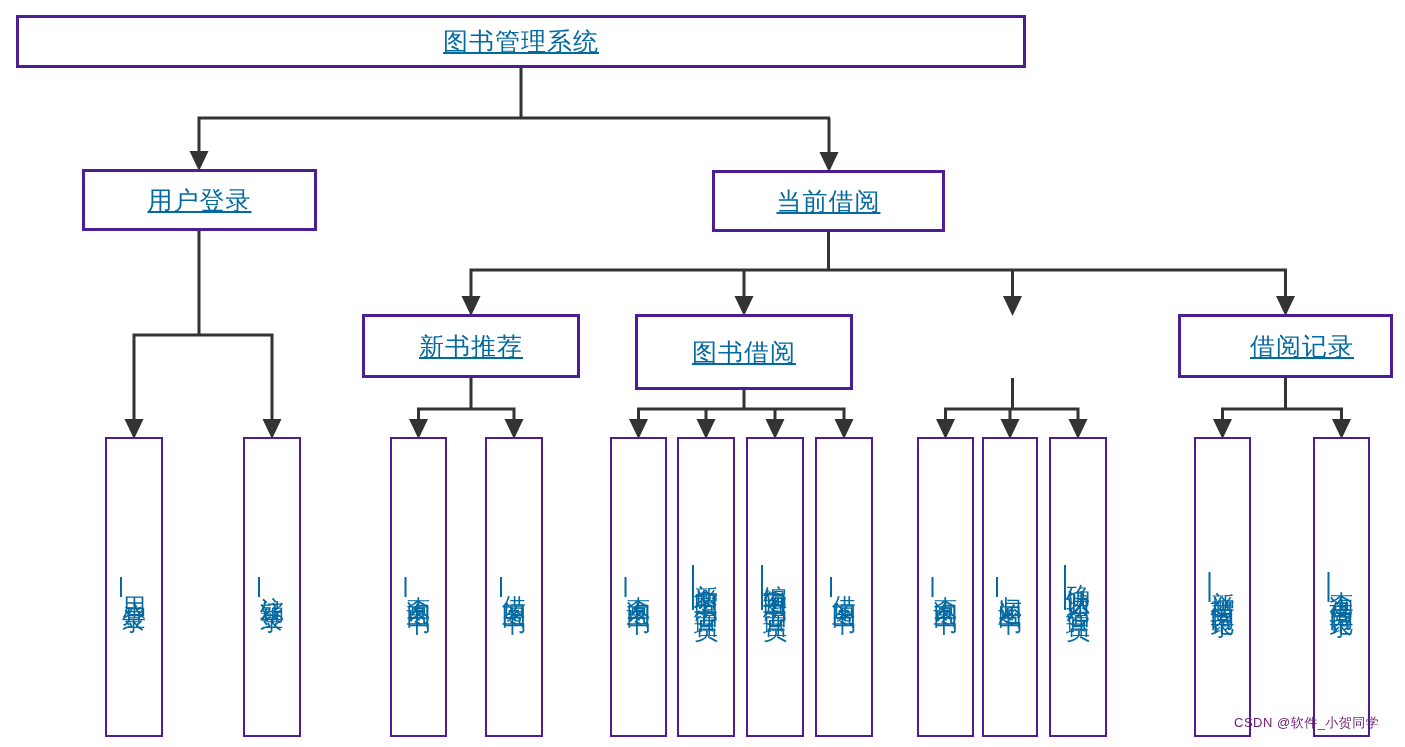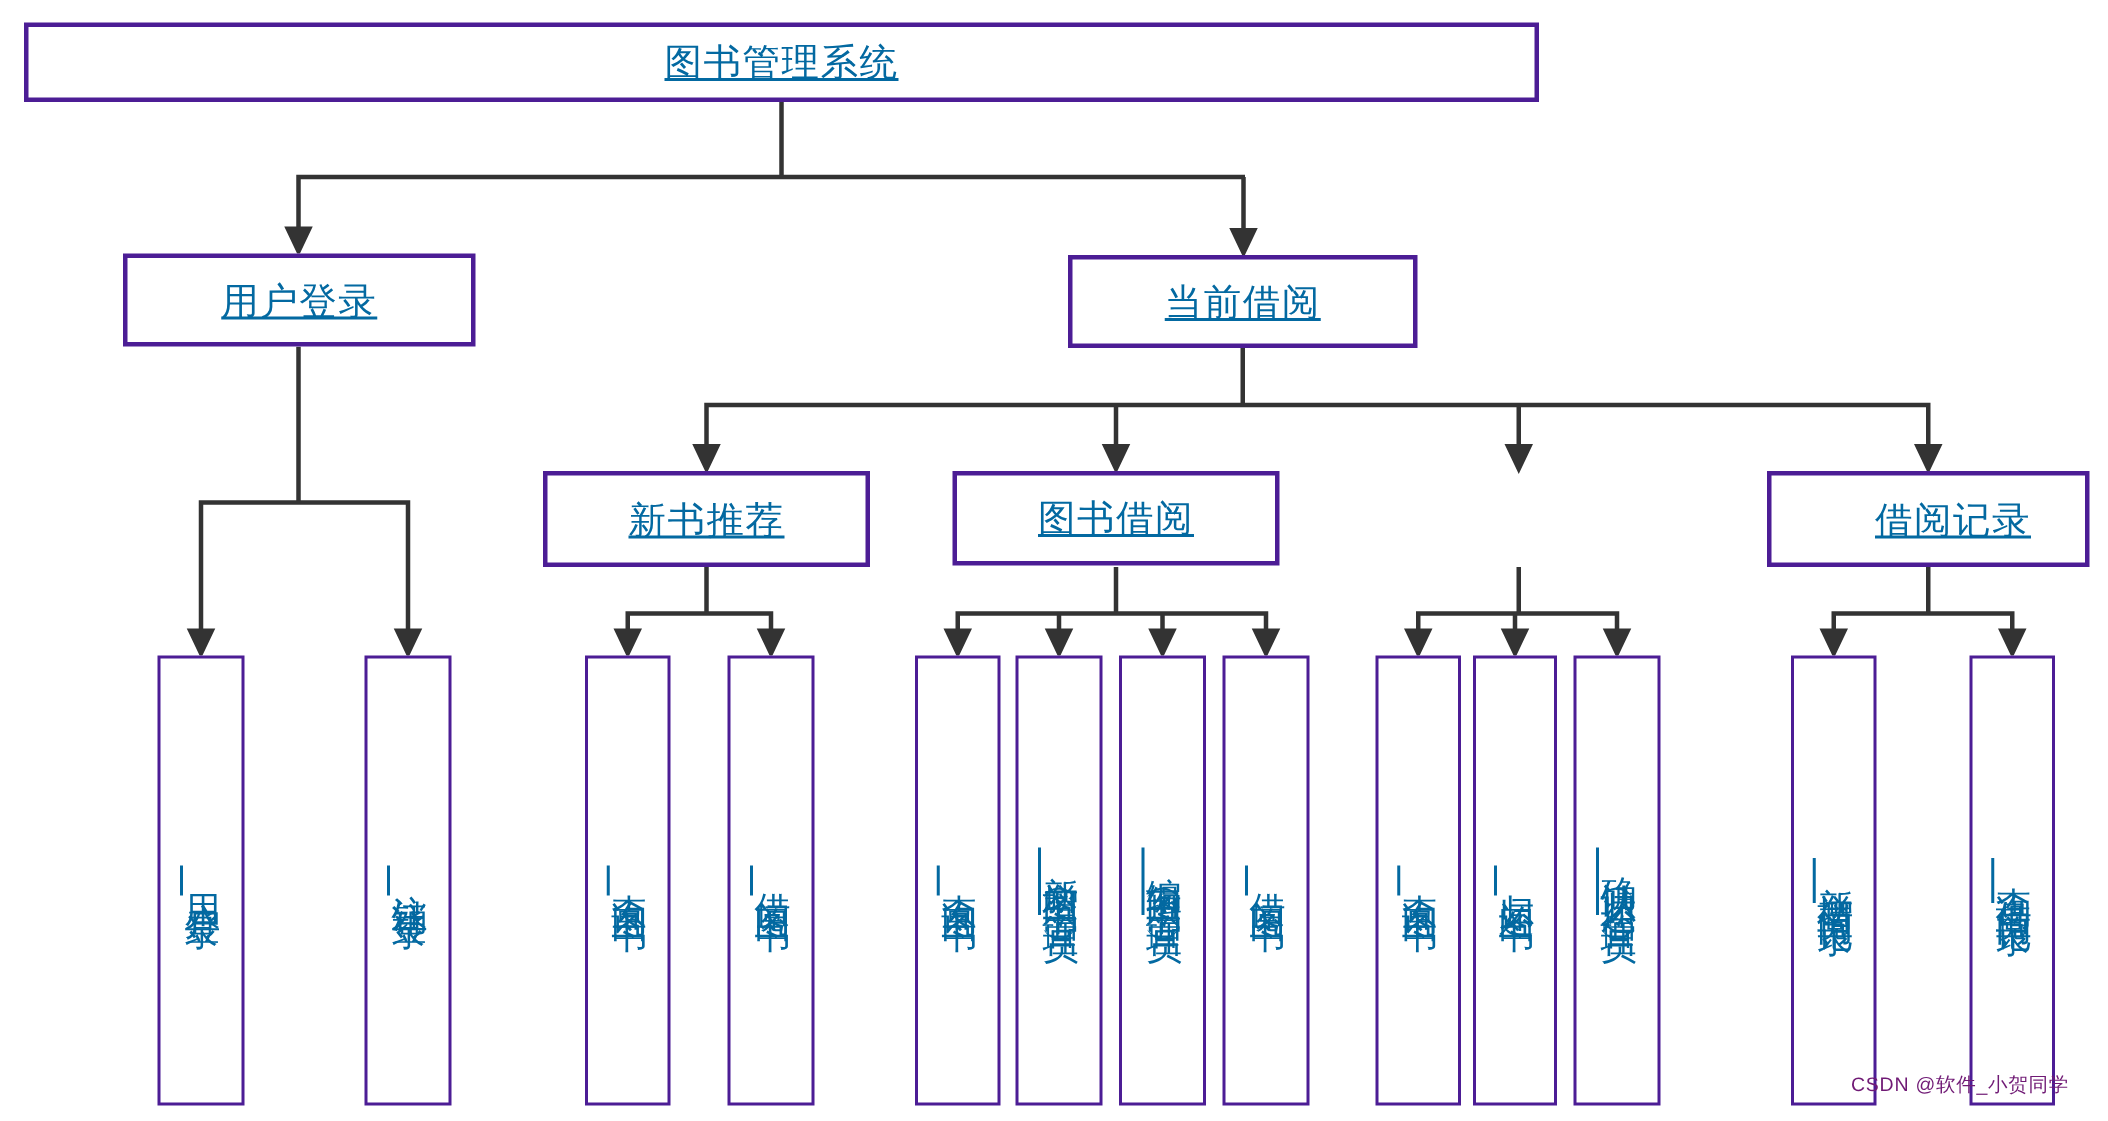--- a/index.html
+++ b/index.html
@@ -118,21 +118,21 @@
          M1213 419 H1232 L1222.5 439 Z
          M1332 419 H1351 L1341.5 439 Z"></path>
   </svg>
 
   <div class="node h" style="left:16px; top:15px; width:1010px; height:53px;">图书管理系统</div>
 
   <div class="node h" style="left:82px; top:169px; width:235px; height:62px;">用户登录</div>
   <div class="node h" style="left:712px; top:170px; width:233px; height:62px;">当前借阅</div>
 
   <div class="node h" style="left:362px; top:314px; width:218px; height:64px;">新书推荐</div>
-  <div class="node h" style="left:635px; top:314px; width:218px; height:63px;">图书借阅</div>
+  <div class="node h" style="left:635px; top:314px; width:218px; height:76px;">图书借阅</div>
   <div class="node h" style="left:1178px; top:314px; width:215px; height:64px;padding-left:33px;">借阅记录</div>
 
   <div class="node v" style="left:105px; top:437px; width:58px; height:300px;">用户登录</div>
   <div class="node v" style="left:243px; top:437px; width:58px; height:300px;">注销登录</div>
 
   <div class="node v" style="left:390px; top:437px; width:57px; height:300px;">查询图书</div>
   <div class="node v" style="left:485px; top:437px; width:58px; height:300px;">借阅图书</div>
 
   <div class="node v" style="left:610px; top:437px; width:57px; height:300px;">查询图书</div>
   <div class="node v" style="left:677px; top:437px; width:58px; height:300px;">新增图书（管理员）</div>

